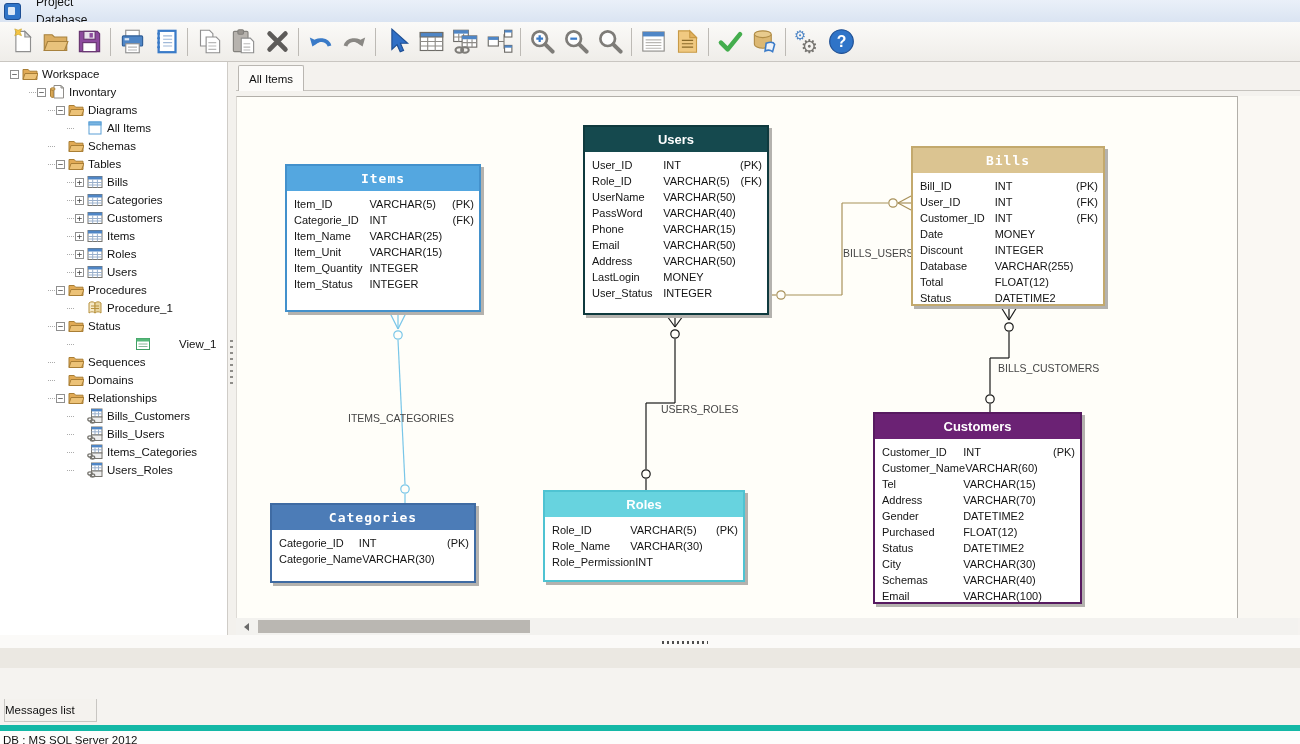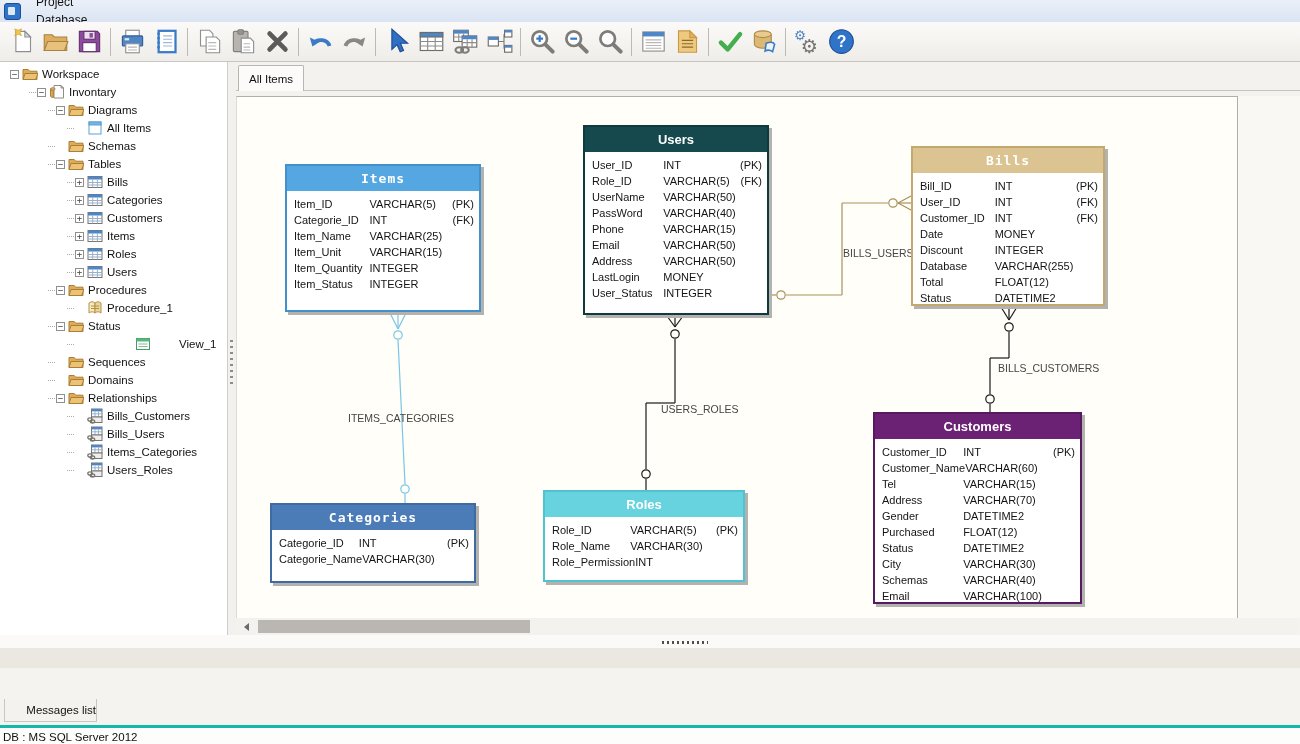--- a/index.html
+++ b/index.html
@@ -66,23 +66,23 @@
   #hsplitstrip{position:absolute;left:0;top:635px;width:1300px;height:13px;background:#fbfaf8;}
   #hsplitstrip .dots{position:absolute;left:662px;top:6px;width:46px;height:3px;
     background:repeating-linear-gradient(90deg,#4d4d4d 0 2px,transparent 2px 5px);}
   
   #grayband{position:absolute;left:0;top:648px;width:1300px;height:20px;background:#ebe8e2;}
   #msgbox{position:absolute;left:4px;top:668px;width:1292px;height:31px;background:#fefefe;
     border:1px solid #c8c6c2;box-sizing:border-box;font-size:11.5px;padding:5px 0 0 12px;}
   #msgbox .m1{margin-right:20px;} #msgbox .m2{margin-right:40px;}
   #msgtab{position:absolute;left:4px;top:699px;width:93px;height:23px;background:#f4f2ee;
     border:1px solid #c8c6c2;border-top:none;box-sizing:border-box;font-size:11.5px;
-    display:flex;align-items:center;justify-content:flex-end;}
+    display:flex;align-items:center;justify-content:flex-start;}
   #statusbar{position:absolute;left:0;top:725px;width:1300px;height:19px;background:#fdfdfc;
-    border-top:3px solid #14b8a6;box-sizing:border-box;font-size:11.5px;line-height:18px;padding-left:3px;}
+    border-top:6px solid #14b8a6;box-sizing:border-box;font-size:11.5px;line-height:18px;padding-left:3px;}
 </style>
 </head>
 <body>
 
 <div id="screen">
 
   <div id="menubar">
     <div id="appicon"></div>
     <div style="display:flex;flex-direction:column;">
         <span class="menu-item">File</span>

